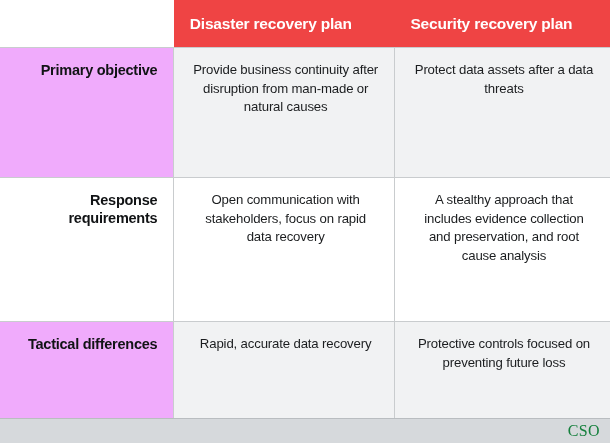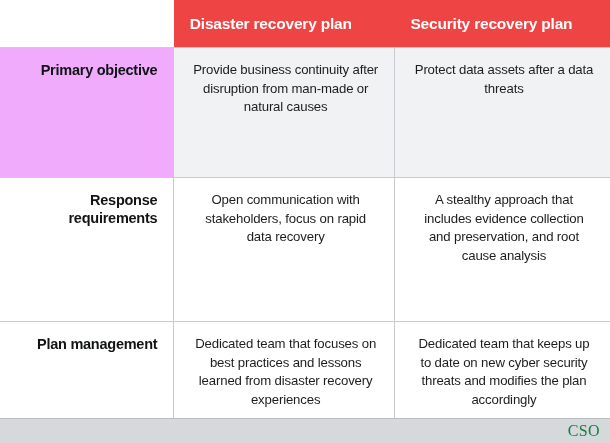--- a/index.html
+++ b/index.html
@@ -152,20 +152,25 @@
         <td class="cell">Provide business continuity after disruption from man-made or natural causes</td>
         <td class="cell last">Protect data assets after a data threats</td>
       </tr>
 
       <tr class="plain r2">
         <td class="lbl">Response requirements</td>
         <td class="cell">Open communication with stakeholders, focus on rapid data recovery</td>
         <td class="cell last">A stealthy approach that includes evidence collection and preservation, and root cause analysis</td>
       </tr>
 
+      <tr class="shade r3">
+        <td class="lbl">Tactical differences</td>
+        <td class="cell">Rapid, accurate data recovery</td>
+        <td class="cell last">Protective controls focused on preventing future loss</td>
+      </tr>
 
       <tr class="plain r4">
         <td class="lbl">Plan management</td>
         <td class="cell">Dedicated team that focuses on best practices and lessons learned from disaster recovery experiences</td>
         <td class="cell last">Dedicated team that keeps up to date on new cyber security threats and modifies the plan accordingly</td>
       </tr>
 
     </tbody>
   </table>
 

